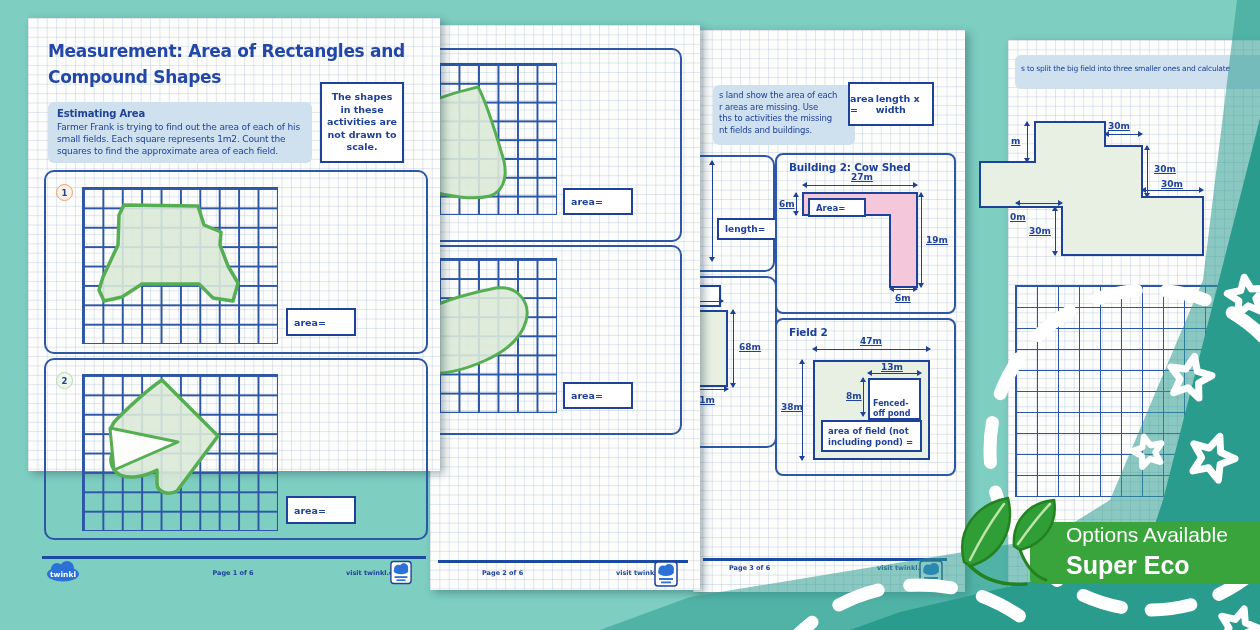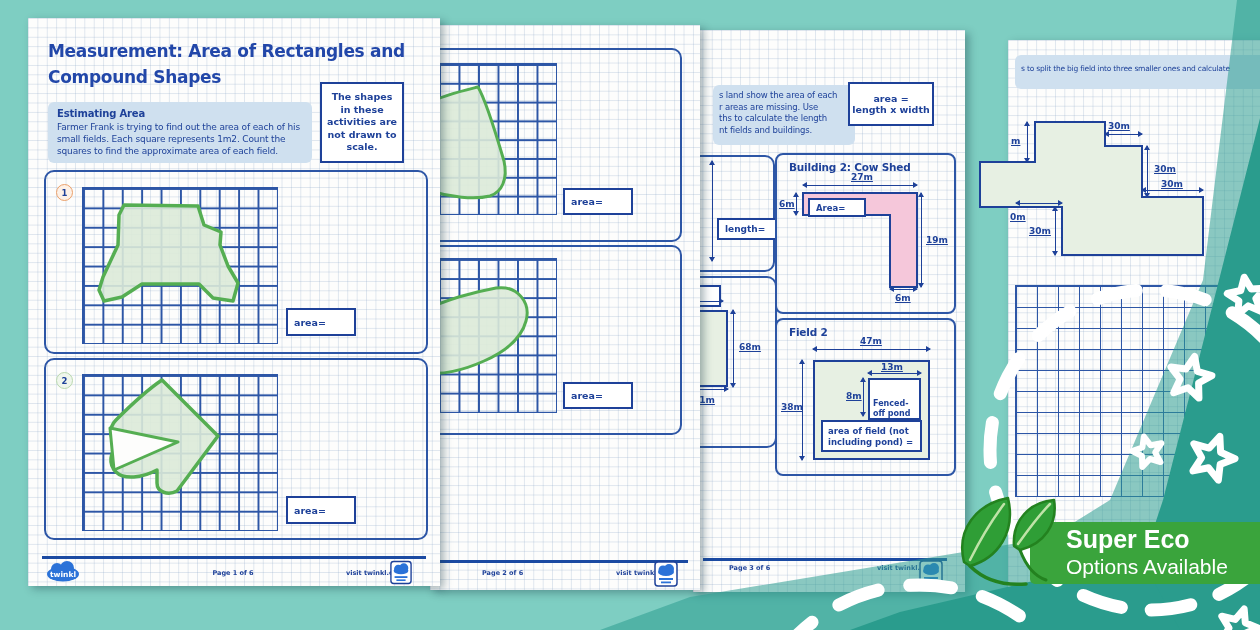--- a/index.html
+++ b/index.html
@@ -74,25 +74,25 @@
   <div class="arrv" style="left:47px;top:167px;height:48px;"></div>
   <div class="mlabel" style="left:21px;top:186px;">30m</div>
 
   <div class="bluegrid" style="left:7px;top:245px;width:231px;height:210px;background-size:21px 21px;"></div>
 </div>
 
 <div class="page" style="left:693px;top:30px;width:272px;height:562px;z-index:2;">
   <div class="infobox" style="left:20px;top:55px;width:142px;height:60px;padding:5px 6px;font-size:8.5px;line-height:11.5px;letter-spacing:-0.15px;box-sizing:border-box;">
     <div class="clip-line">s land show the area of each</div>
     <div class="clip-line">r areas are missing. Use</div>
-    <div class="clip-line">ths to calculate the length</div>
+    <div class="clip-line">ths to activities the missing</div>
     <div class="clip-line">nt fields and buildings.</div>
   </div>
 
-  <div class="sbox" style="left:155px;top:52px;width:82px;height:40px;display:flex;flex-direction:column;align-items:center;justify-content:center;padding:0;font-size:9.5px;font-weight:bold;color:#1e4199;">
+  <div class="sbox" style="left:155px;top:52px;width:82px;height:40px;display:flex;flex-direction:row;align-items:center;justify-content:center;padding:0;font-size:9.5px;font-weight:bold;color:#1e4199;">
     <div>area =</div>
     <div>length x width</div>
   </div>
 
   <div class="rbox" style="left:-14px;top:125px;width:92px;height:113px;"></div>
   <div class="arrv" style="left:19px;top:131px;height:100px;"></div>
   <div class="ansbox" style="left:24px;top:188px;width:50px;height:18px;font-size:9px;">
       <span>length=</span>
     </div>
 
@@ -174,21 +174,21 @@
   <svg style="position:absolute;left:224px;top:536px;" width="24" height="26" viewBox="0 0 24 26">
     <rect x="1" y="1" width="22" height="24" rx="3" fill="#fff" stroke="#1e4199" stroke-width="1.5"></rect>
     <circle cx="9" cy="9" r="4.5" fill="#2b72d8"></circle>
       <circle cx="15" cy="8" r="5" fill="#2b72d8"></circle>
     <ellipse cx="12" cy="11" rx="8" ry="4" fill="#2b72d8"></ellipse>
     <rect x="5" y="17" width="14" height="2" fill="#2b72d8"></rect>
       <rect x="7" y="20.5" width="10" height="1.8" fill="#2b72d8"></rect>
   </svg>
 </div>
 
-<div class="page" style="left:28px;top:18px;width:412px;height:568px;z-index:4;">
+<div class="page" style="left:28px;top:18px;width:412px;height:453px;z-index:4;">
   <div style="position:absolute;left:20px;top:20px;width:382px;font-size:17px;font-weight:bold;color:#2247a9;line-height:26px;letter-spacing:-0.3px;">Measurement: Area of Rectangles and Compound Shapes</div>
 
   <div class="infobox" style="left:20px;top:84px;width:264px;padding:6px 9px;font-size:9px;line-height:12px;letter-spacing:-0.15px;box-sizing:border-box;">
     <span style="display:block;font-weight:bold;font-size:10px;margin-bottom:1px;">Estimating Area</span>
     <span>Farmer Frank is trying to find out the area of each of his small fields. Each square represents 1m2. Count the squares to find the approximate area of each field.</span>
   </div>
 
   <div class="sbox" style="left:292px;top:64px;width:84px;padding:7px 4px;font-size:9.5px;font-weight:bold;color:#1e4199;text-align:center;line-height:12.5px;box-sizing:border-box;">The shapes in these activities are not drawn to scale.</div>
 
   <div class="rbox" style="left:16px;top:152px;width:380px;height:180px;">
@@ -249,22 +249,22 @@
     <use href="#star" transform="translate(1190,378) scale(22) rotate(12)" stroke-width="7"></use>
     <use href="#star" transform="translate(1148,452) scale(16) rotate(-15)" stroke-width="6"></use>
     <use href="#star" transform="translate(1212,458) scale(23) rotate(20)" stroke-width="7"></use>
     <use href="#star" transform="translate(1247,297) scale(20) rotate(-8)" stroke-width="7"></use>
     <use href="#star" transform="translate(1238,628) scale(20) rotate(18)" stroke-width="7"></use>
   </svg>
 </div>
 
 <div style="position:absolute;left:950px;top:492px;width:310px;height:100px;z-index:6;">
   <div style="position:absolute;left:80px;top:30px;width:230px;height:62px;background:#3aa43c;border-radius:5px 0 0 5px;color:#ffffff;padding-left:36px;box-sizing:border-box;">
+    <div style="font-size:21px;line-height:26px;font-family:'Liberation Sans',sans-serif;">Options Available</div>
     <div style="font-size:25px;font-weight:bold;line-height:30px;margin-top:2px;font-family:'Liberation Sans',sans-serif;">Super Eco</div>
-    <div style="font-size:21px;line-height:26px;font-family:'Liberation Sans',sans-serif;">Options Available</div>
   </div>
   <svg style="position:absolute;left:0;top:0;" width="120" height="104" viewBox="0 0 120 104">
     <path d="M20,74 C34,88 52,94 76,92" fill="none" stroke="#23821f" stroke-width="3.5" stroke-linecap="round"></path>
     <path d="M70,58 C76,74 84,84 96,88" fill="none" stroke="#23821f" stroke-width="3" stroke-linecap="round"></path>
     <path d="M14,70 C6,38 26,12 58,6 C66,40 48,66 20,74 Z" fill="#2f9e36" stroke="#23821f" stroke-width="2.5" stroke-linejoin="round"></path>
     <path d="M20,68 C30,48 42,28 54,12" fill="none" stroke="#bfe3a8" stroke-width="2.5" stroke-linecap="round"></path>
     <path d="M64,54 C62,28 80,10 104,8 C108,32 94,52 70,58 Z" fill="#2f9e36" stroke="#23821f" stroke-width="2.5" stroke-linejoin="round"></path>
     <path d="M68,52 C78,38 88,24 100,12" fill="none" stroke="#bfe3a8" stroke-width="2.5" stroke-linecap="round"></path>
   </svg>
 </div>

